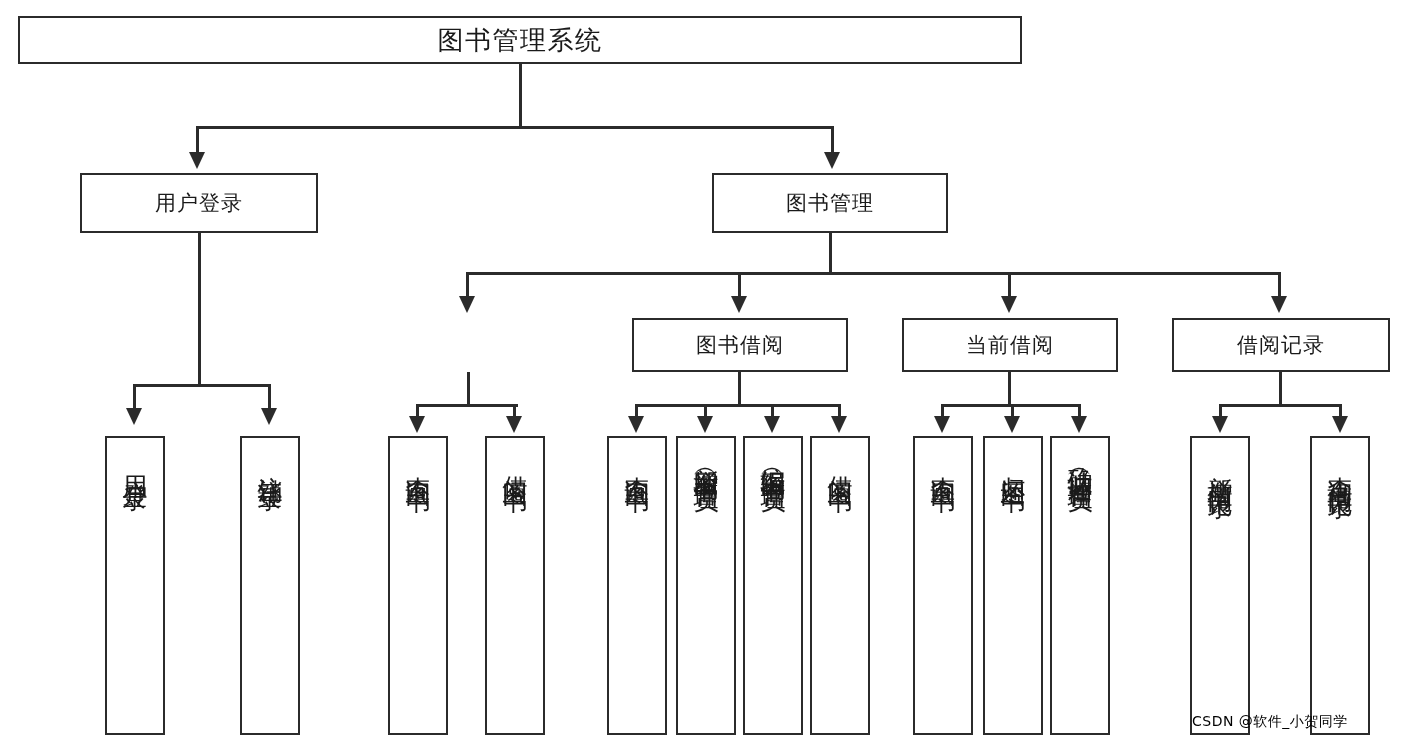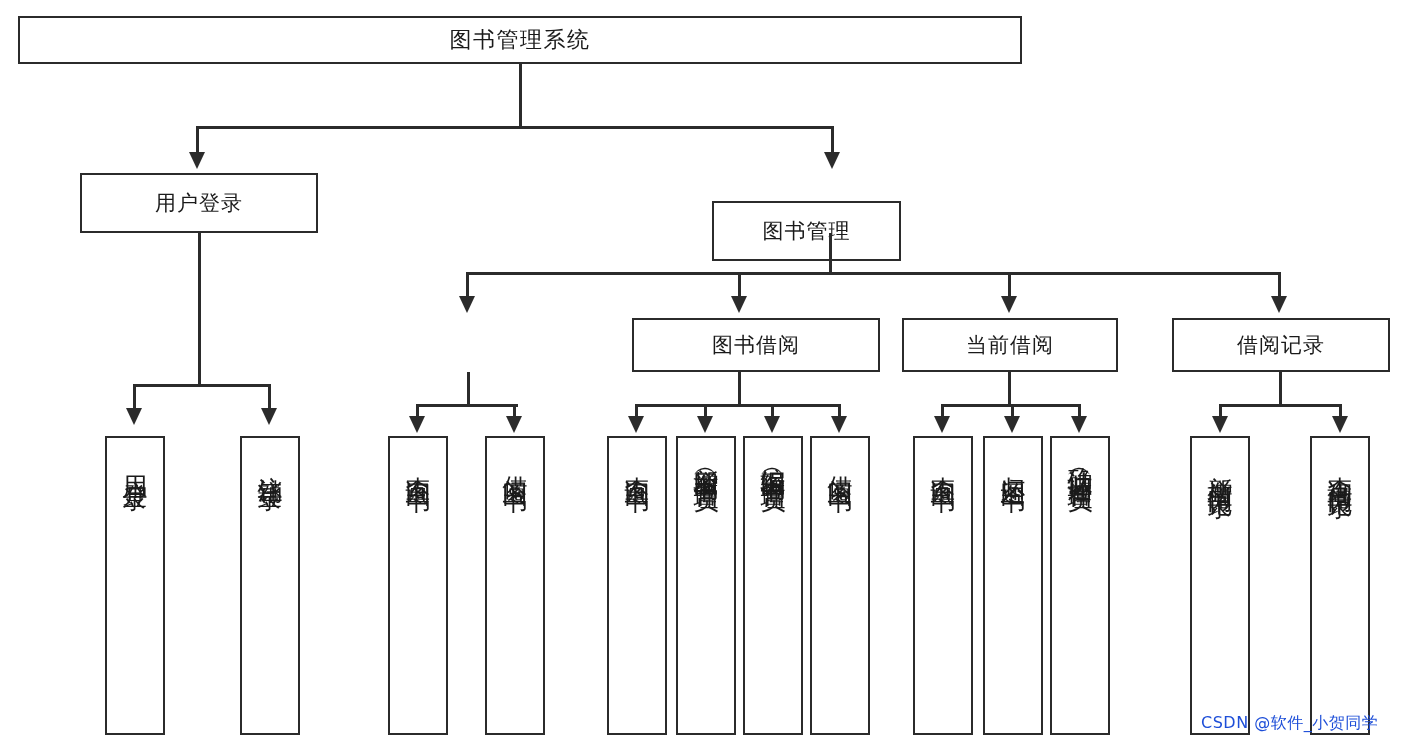--- a/index.html
+++ b/index.html
@@ -33,21 +33,21 @@
     line-height: 1.25;
     color: #1a1a1a;
   }
   
   .node.h .label {
     font-size: 21px;
     letter-spacing: 1px;
     white-space: nowrap;
   }
   .node.root .label {
-    font-size: 22px;
+    font-size: 26px;
     letter-spacing: 1.5px;
   }
   
   .node.v {
     align-items: flex-start;
     padding-top: 18px;
   }
   .node.v .label {
     writing-mode: vertical-rl;
     text-orientation: upright;
@@ -69,25 +69,24 @@
   .arrow {
     position: absolute;
     width: 0;
     height: 0;
     border-left: 8px solid transparent;
     border-right: 8px solid transparent;
     border-top: 17px solid #2b2b2b;
   }
   .watermark {
     position: absolute;
-    color: #1d4ed8;
-    font-size: 16px;
+    color: #000000;
+    font-size: 14px;
     white-space: nowrap;
     letter-spacing: 0.5px;
-    padding-left: 9px;
   }
 </style>
 </head>
 <body>
 
 <div id="canvas">
 
   <div class="node h root" style="left:18px; top:16px; width:1004px; height:48px;">
     <span class="label">图书管理系统</span>
   </div>
@@ -97,21 +96,21 @@
   <div class="seg hline" style="left:196px; top:126px; width:638px; height:3px;"></div>
 
   <div class="seg vline" style="left:196px; top:126px; width:3px; height:28px;"></div>
   <div class="arrow" style="left:189px; top:152px;"></div>
   <div class="seg vline" style="left:831px; top:126px; width:3px; height:28px;"></div>
   <div class="arrow" style="left:824px; top:152px;"></div>
 
   <div class="node h" style="left:80px; top:173px; width:238px; height:60px;">
     <span class="label">用户登录</span>
   </div>
-  <div class="node h" style="left:712px; top:173px; width:189px; height:60px;margin-top:28px;">
+  <div class="node h" style="left:712px; top:173px; width:236px; height:60px;">
     <span class="label">图书管理</span>
   </div>
 
   <div class="seg vline" style="left:198px; top:233px; width:3px; height:153px;"></div>
   <div class="seg hline" style="left:133px; top:384px; width:137px; height:3px;"></div>
   <div class="seg vline" style="left:133px; top:384px; width:3px; height:26px;"></div>
   <div class="arrow" style="left:126px; top:408px;"></div>
   <div class="seg vline" style="left:268px; top:384px; width:3px; height:26px;"></div>
   <div class="arrow" style="left:261px; top:408px;"></div>
 
@@ -119,21 +118,21 @@
   <div class="seg hline" style="left:466px; top:272px; width:812px; height:3px;"></div>
   <div class="seg vline" style="left:466px; top:272px; width:3px; height:26px;"></div>
   <div class="arrow" style="left:459px; top:296px;"></div>
   <div class="seg vline" style="left:738px; top:272px; width:3px; height:26px;"></div>
   <div class="arrow" style="left:731px; top:296px;"></div>
   <div class="seg vline" style="left:1008px; top:272px; width:3px; height:26px;"></div>
   <div class="arrow" style="left:1001px; top:296px;"></div>
   <div class="seg vline" style="left:1278px; top:272px; width:3px; height:26px;"></div>
   <div class="arrow" style="left:1271px; top:296px;"></div>
 
-  <div class="node h" style="left:632px; top:318px; width:248px; height:54px;">
+  <div class="node h" style="left:632px; top:318px; width:216px; height:54px;">
     <span class="label">图书借阅</span>
   </div>
   <div class="node h" style="left:1172px; top:318px; width:218px; height:54px;">
     <span class="label">借阅记录</span>
   </div>
   <div class="node h" style="left:902px; top:318px; width:216px; height:54px;">
     <span class="label">当前借阅</span>
   </div>
 
   <div class="seg vline" style="left:467px; top:372px; width:3px; height:34px;"></div>

